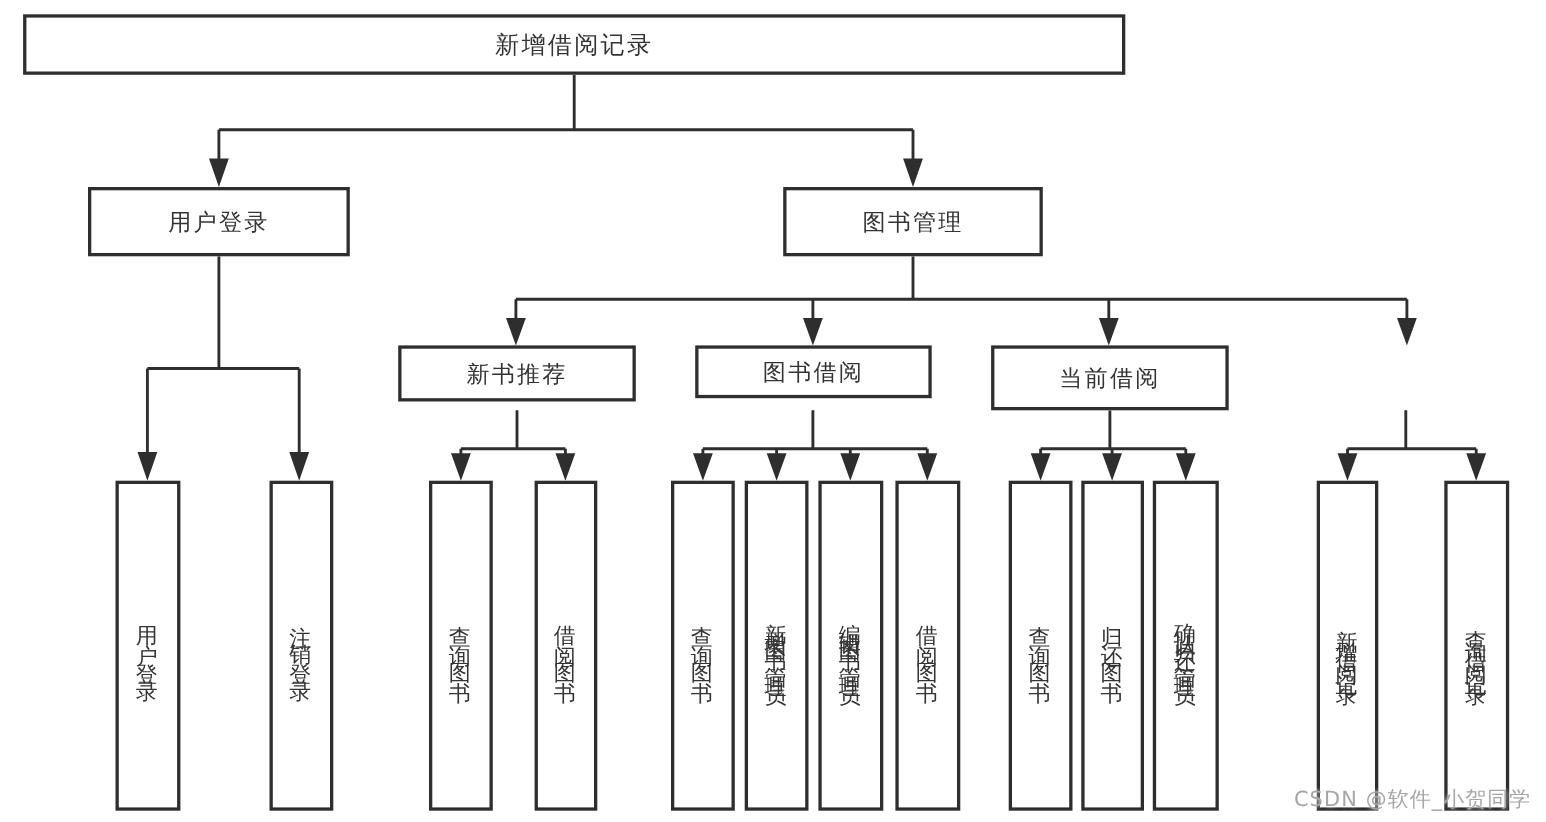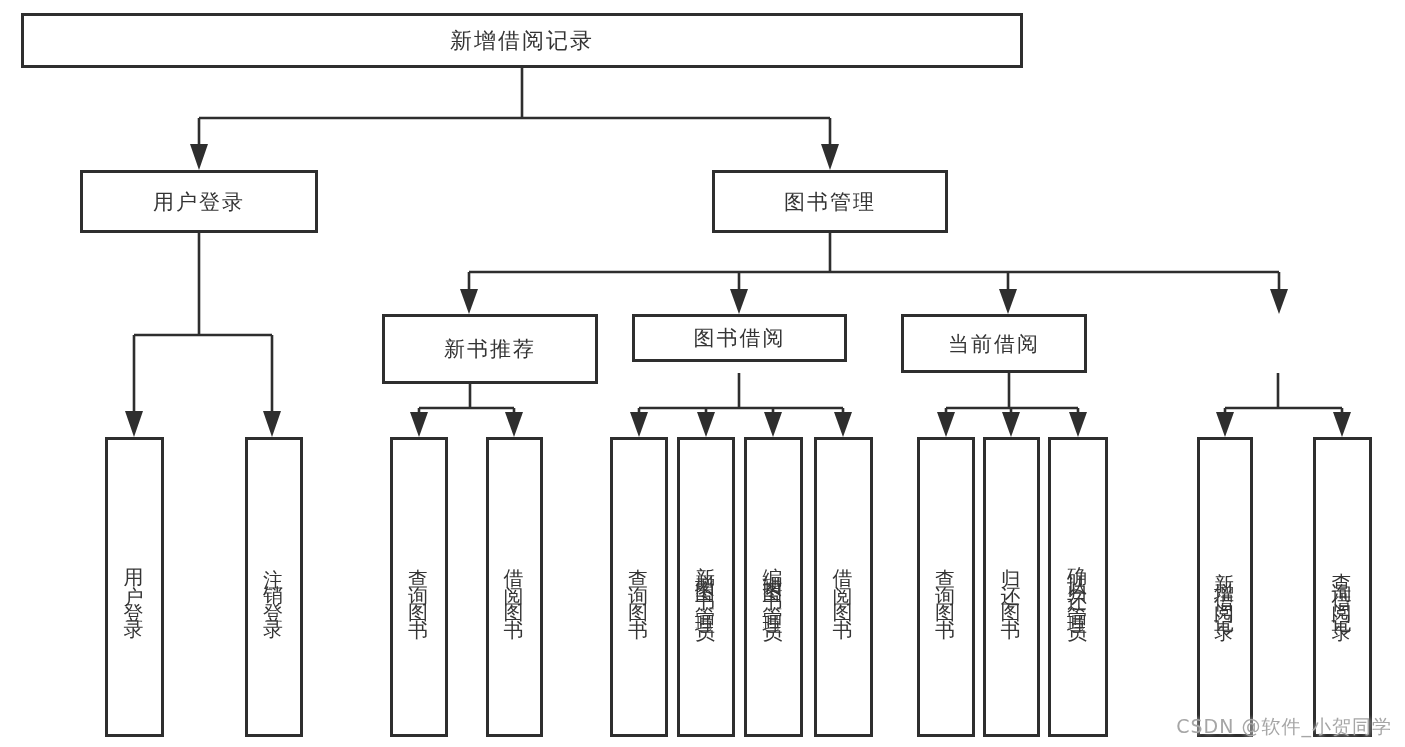--- a/index.html
+++ b/index.html
@@ -118,27 +118,27 @@
     <span class="label">新增借阅记录</span>
   </div>
 
   <div class="node h" style="left:80px; top:170px; width:238px; height:63px;">
     <span class="label">用户登录</span>
   </div>
   <div class="node h" style="left:712px; top:170px; width:236px; height:63px;">
     <span class="label">图书管理</span>
   </div>
 
-  <div class="node h" style="left:382px; top:314px; width:216px; height:70px;">
+  <div class="node h" style="left:362px; top:314px; width:216px; height:51px;">
     <span class="label">新书推荐</span>
   </div>
   <div class="node h" style="left:632px; top:314px; width:215px; height:48px;">
     <span class="label">图书借阅</span>
   </div>
-  <div class="node h" style="left:901px; top:314px; width:186px; height:59px;">
+  <div class="node h" style="left:901px; top:314px; width:216px; height:59px;">
     <span class="label">当前借阅</span>
   </div>
 
   <div class="node v v4" style="left:105px; top:437px; width:59px; height:300px;">
     <span class="label">用户登录</span>
   </div>
   <div class="node v v4" style="left:245px; top:437px; width:58px; height:300px;">
     <span class="label">注销登录</span>
   </div>
 

